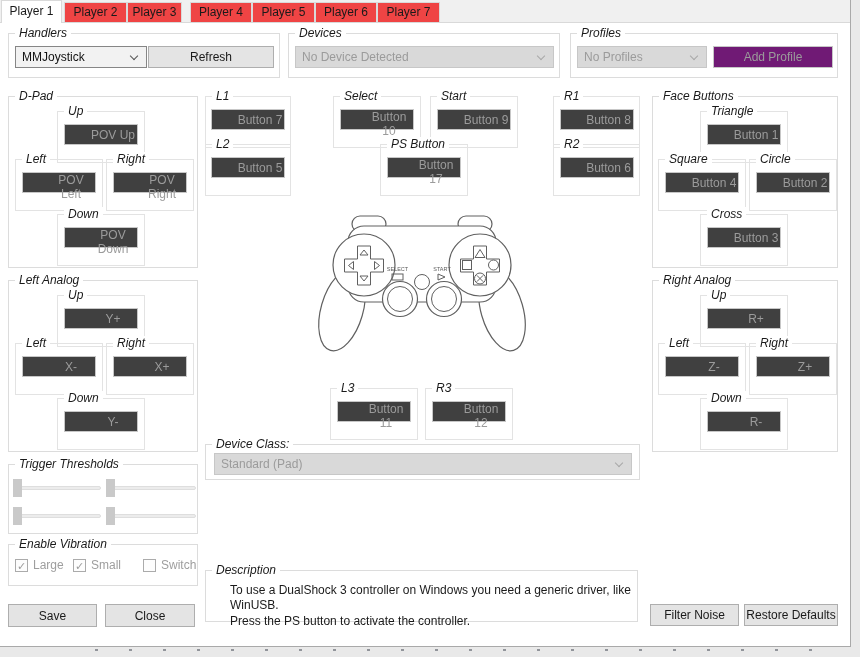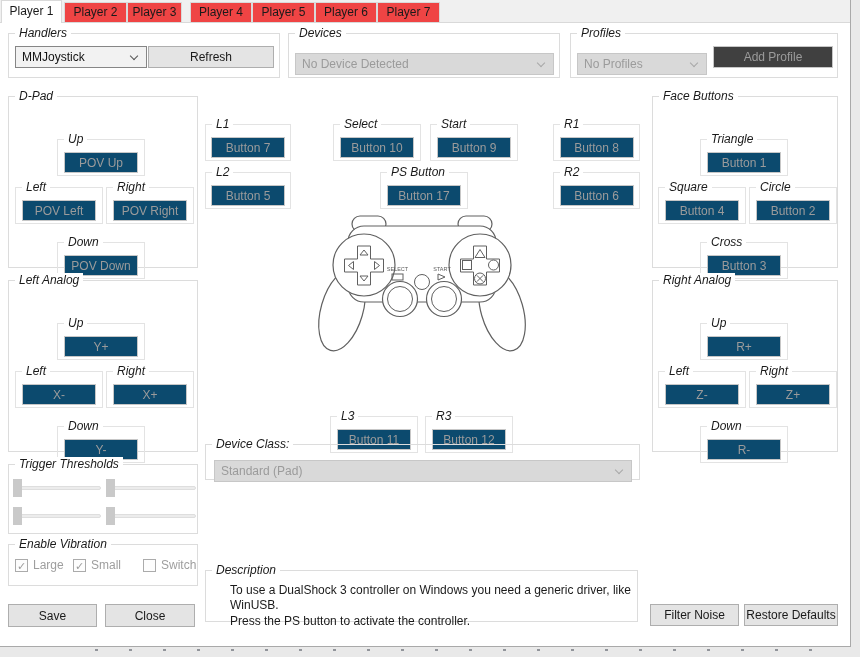--- a/index.html
+++ b/index.html
@@ -18,41 +18,41 @@
   .pane { position: absolute; left: 0; top: 22px; right: 0; bottom: 0; background: #fff; border-top: 1px solid #d9d9d9; }
   .tab {
     position: absolute; top: 2px; height: 20px; background: #ef4444;
     border: 1px solid #d9d9d9; border-bottom: none; text-align: center; line-height: 19px; z-index: 1;
   }
   .tab.active {
     top: 0; height: 23px; background: #fff; z-index: 3; line-height: 21px;
   }
   
   .group { position: absolute; border: 1px solid #dcdcdc; background: transparent; }
-  .sub   { position: absolute; border: 1px solid #e3e3e3; width: 88px; height: 37px; margin-top: 28px; }
+  .sub   { position: absolute; border: 1px solid #e3e3e3; width: 88px; height: 52px; }
   .glabel {
     position: absolute; top: -8px; left: 6px; background: #fff; padding: 0 4px;
     line-height: 15px; white-space: nowrap; color: #1a1a1a; font-style: italic;
   }
   
   button { font-family: inherit; font-size: 12px; cursor: default; }
   .mapbtn {
     position: absolute; left: 50%; top: 12px; transform: translateX(-50%);
-    width: 74px; height: 21px; background: #0c4a6e; border: 1px solid #c7c7c7; color: #9b9b9b;
+    width: 74px; height: 21px; background: #404040; border: 1px solid #c7c7c7; color: #9b9b9b; padding-left: 24px;
   }
   .btn { background: #e4e4e4; border: 1px solid #aeaeae; color: #1a1a1a; position: absolute; }
-  .btn.disabled { background: #404040; border-color: #c7c7c7; color: #9b9b9b; }
+  .btn.disabled { background: #701a75; border-color: #c7c7c7; color: #9b9b9b; }
   
   .combo { position: absolute; height: 22px; line-height: 20px; padding-left: 6px; }
   .combo .chev {
     position: absolute; right: 9px; top: 6px; width: 6px; height: 6px;
     border-right: 1.4px solid #555; border-bottom: 1.4px solid #555; transform: rotate(45deg);
   }
   .combo.enabled { background: #f2f2f2; border: 1px solid #868686; color: #111; }
-  .combo.disabled { background: #d9d9d9; border: 1px solid #c7c7c7; color: #9b9b9b; margin-top: 7px; }
+  .combo.disabled { background: #d9d9d9; border: 1px solid #c7c7c7; color: #9b9b9b; }
   .combo.disabled .chev { border-color: #a8a8a8; }
   
   .slider { position: absolute; height: 18px; }
   .slider .track { position: absolute; left: 1px; right: 0; top: 7px; height: 4px; background: #ececec; border: 1px solid #dedede; border-radius: 2px; }
   .slider .thumb { position: absolute; left: 0; top: 0; width: 9px; height: 18px; background: #c9c9c9; }
   
   .cb { position: absolute; display: flex; align-items: center; gap: 5px; color: #9e9e9e; }
   .cbbox { width: 13px; height: 13px; border: 1px solid #ababab; background: #fdfdfd; font-size: 11px; line-height: 12px; text-align: center; color: #9b9b9b; }
   
   .dz { position: absolute; width: 72px; height: 72px; border: 2px solid #4f4f4f; border-radius: 50%; background: #fff; }

